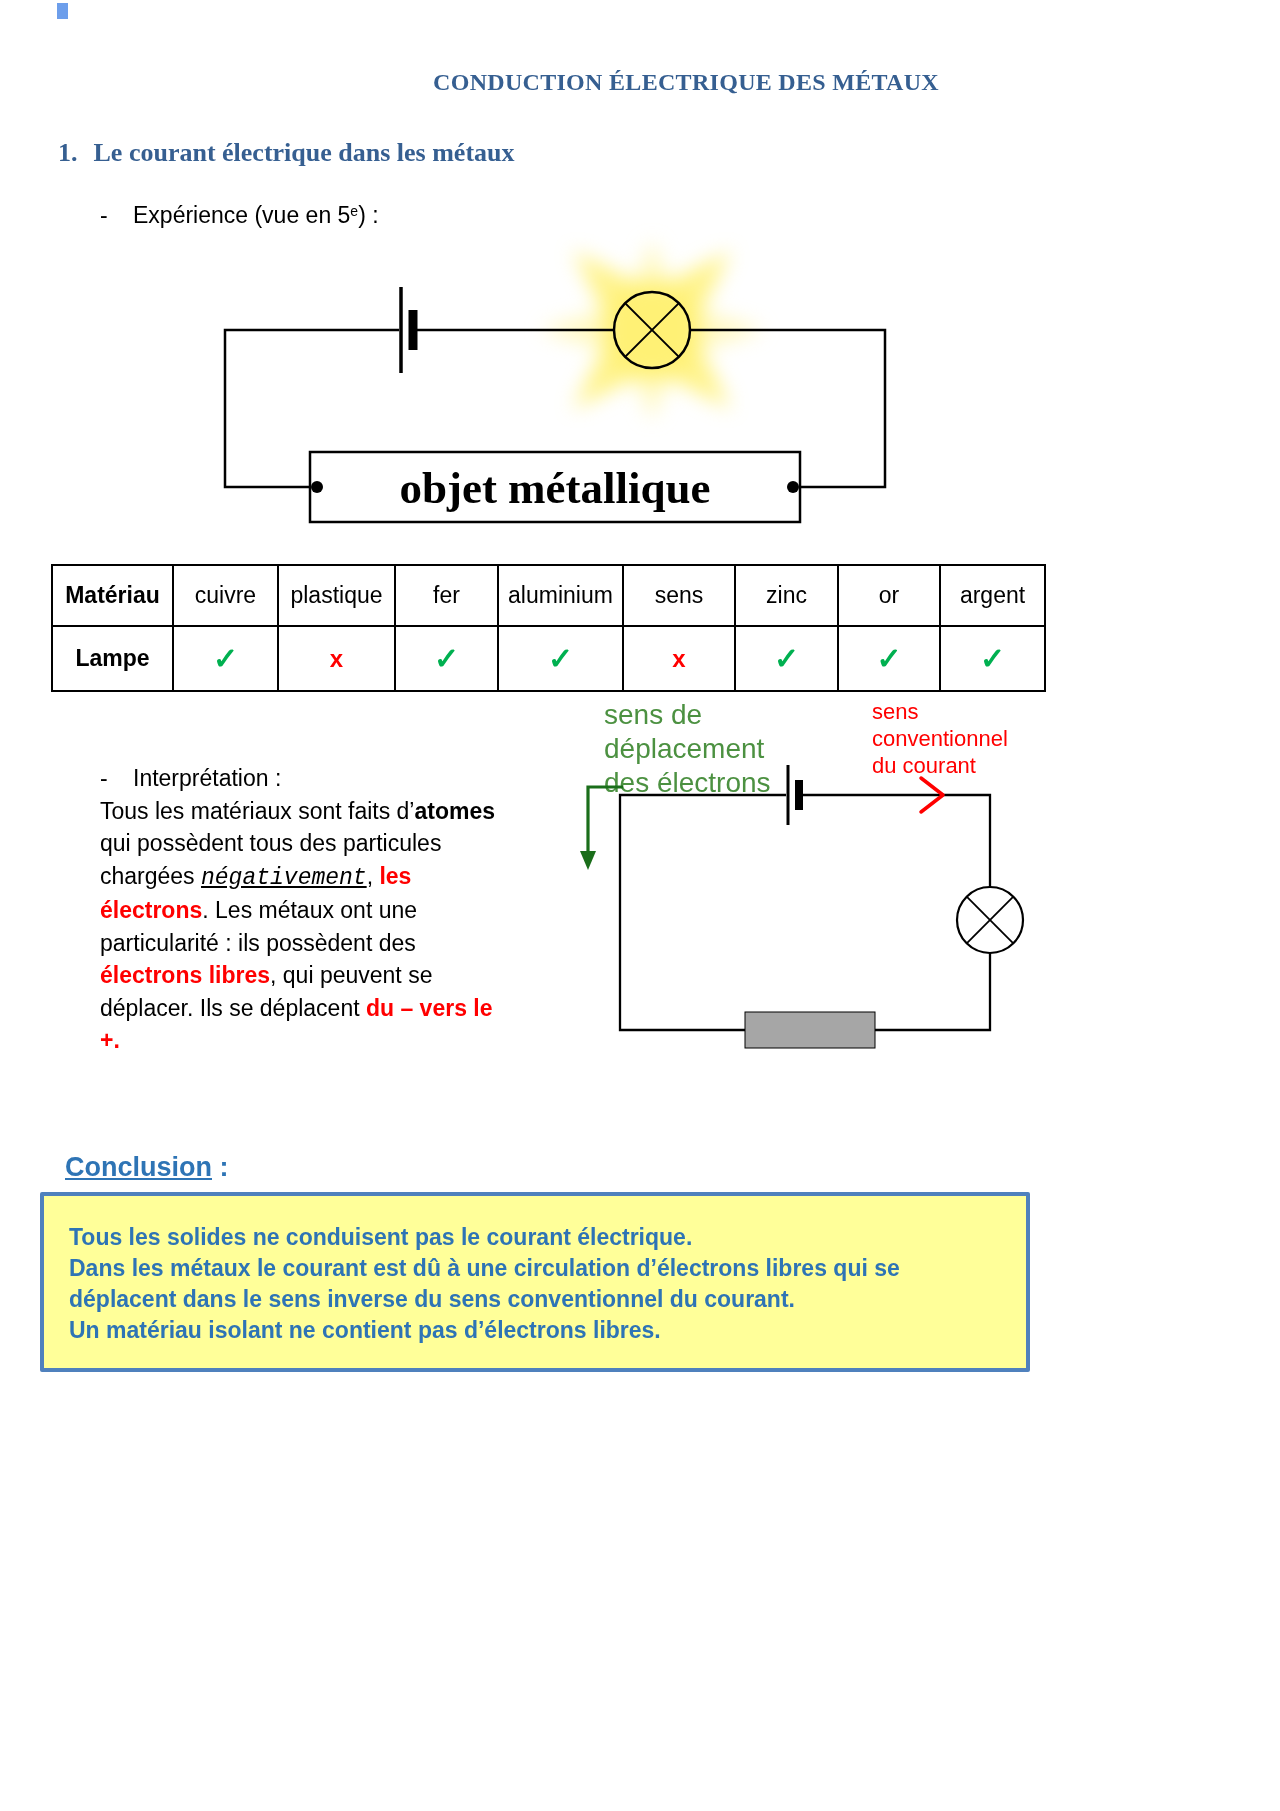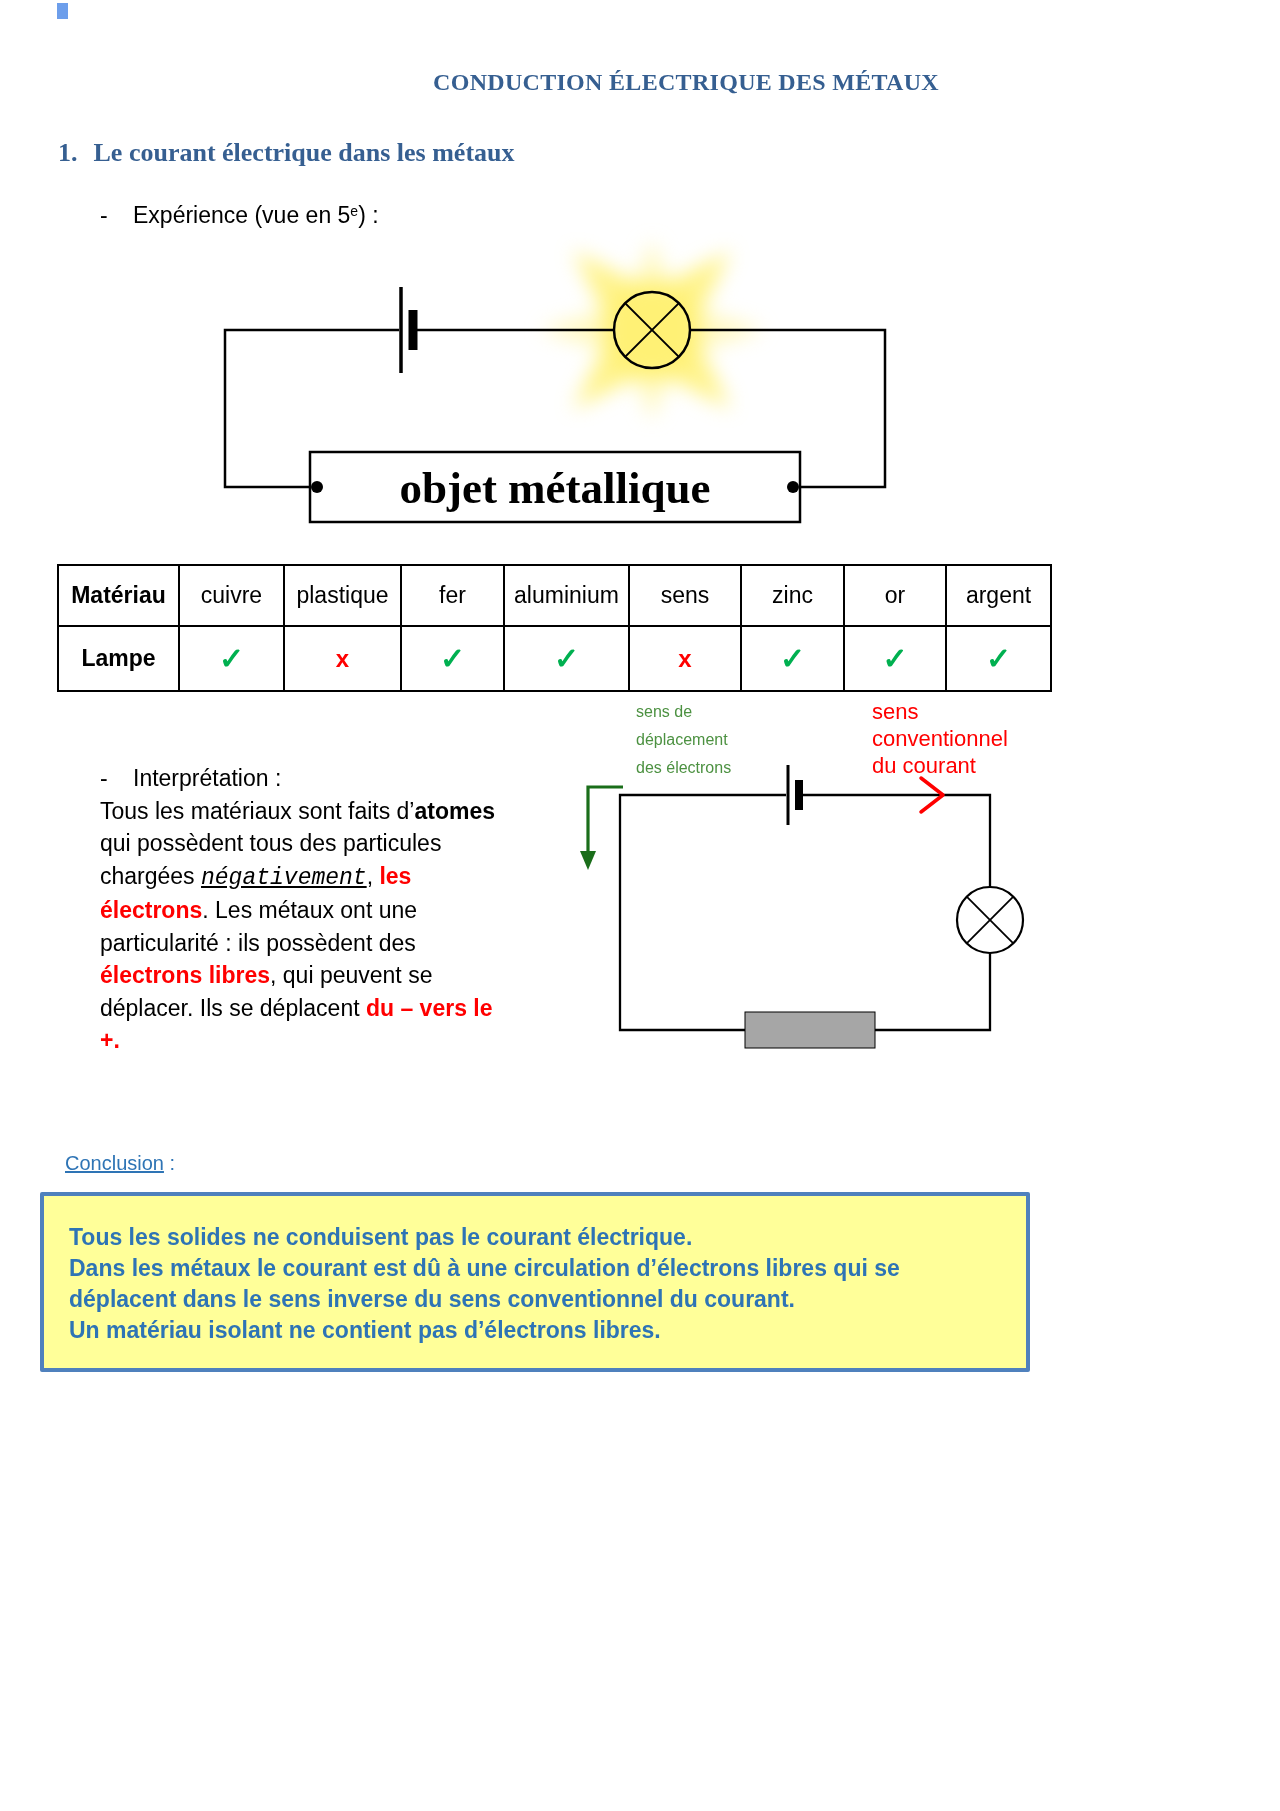--- a/index.html
+++ b/index.html
@@ -17,43 +17,43 @@
   .section-heading .num{margin-right:16px;}
 
   .exp-line{position:absolute;top:202px;left:100px;font-size:23px;}
   .dash{display:inline-block;width:33px;}
   .sup{font-size:14px;vertical-align:7px;}
 
   .glow-svg{position:absolute;left:535px;top:240px;filter:blur(10px);}
   .svg1{position:absolute;left:180px;top:235px;}
   .svg2{position:absolute;left:575px;top:740px;}
 
-  .materials-table{position:absolute;left:57px;top:564px;border-collapse:collapse;
+  .materials-table{position:absolute;left:51px;top:564px;border-collapse:collapse;
                    table-layout:fixed;font-size:23px;border-radius:7px;}
   .materials-table th,.materials-table td{border:2px solid #000;text-align:center;
                    vertical-align:middle;padding:0;}
   .materials-table th{font-weight:400;height:59px;}
   .materials-table th:first-child{font-weight:700;}
   .materials-table td{height:63px;}
   .row-label{font-weight:700;margin-left:21px;}
   .res-check{color:var(--check-green,#00B050);font-size:30px;font-weight:700;}
   .res-x{color:var(--x-red,#FF0000);font-size:24px;font-weight:700;}
 
   .interp{position:absolute;left:100px;top:762px;width:400px;font-size:23px;line-height:32.5px;}
   .interp p{margin:0;}
   b{font-weight:700;}
   .red{color:var(--x-red,#FF0000);font-weight:700;}
   .iu{font-style:italic;text-decoration:underline;font-family:Liberation Mono, monospace;}
 
-  .electron-label{position:absolute;left:604px;top:698px;font-size:16px;line-height:28px;
-                  color:var(--electron-green,#4C9141);white-space:pre-line;margin-left:32px;}
+  .electron-label{position:absolute;left:604px;top:698px;font-size:28px;line-height:34px;
+                  color:var(--electron-green,#4C9141);white-space:pre-line;}
   .current-label{position:absolute;left:872px;top:698px;font-size:22px;line-height:27px;
                  color:var(--current-red,#FF0000);white-space:pre-line;}
 
-  .conclusion-heading{position:absolute;left:65px;top:1152px;font-size:20px;font-weight:400;
+  .conclusion-heading{position:absolute;left:65px;top:1152px;font-size:27px;font-weight:700;
                       color:var(--conclusion-blue,#2E74B5);}
   .u{text-decoration:underline;}
 
   .conclusion-box{position:absolute;left:40px;top:1192px;width:990px;box-sizing:border-box;
                   border:4px solid var(--box-border,#4F81BD);background:var(--box-fill,#FFFF99);
                   border-radius:2px;padding:26px 25px 22px 25px;}
   .conclusion-box .line{color:var(--conclusion-blue,#2E74B5);font-weight:700;
                         font-size:23px;line-height:31px;}
 </style>
 </head>

